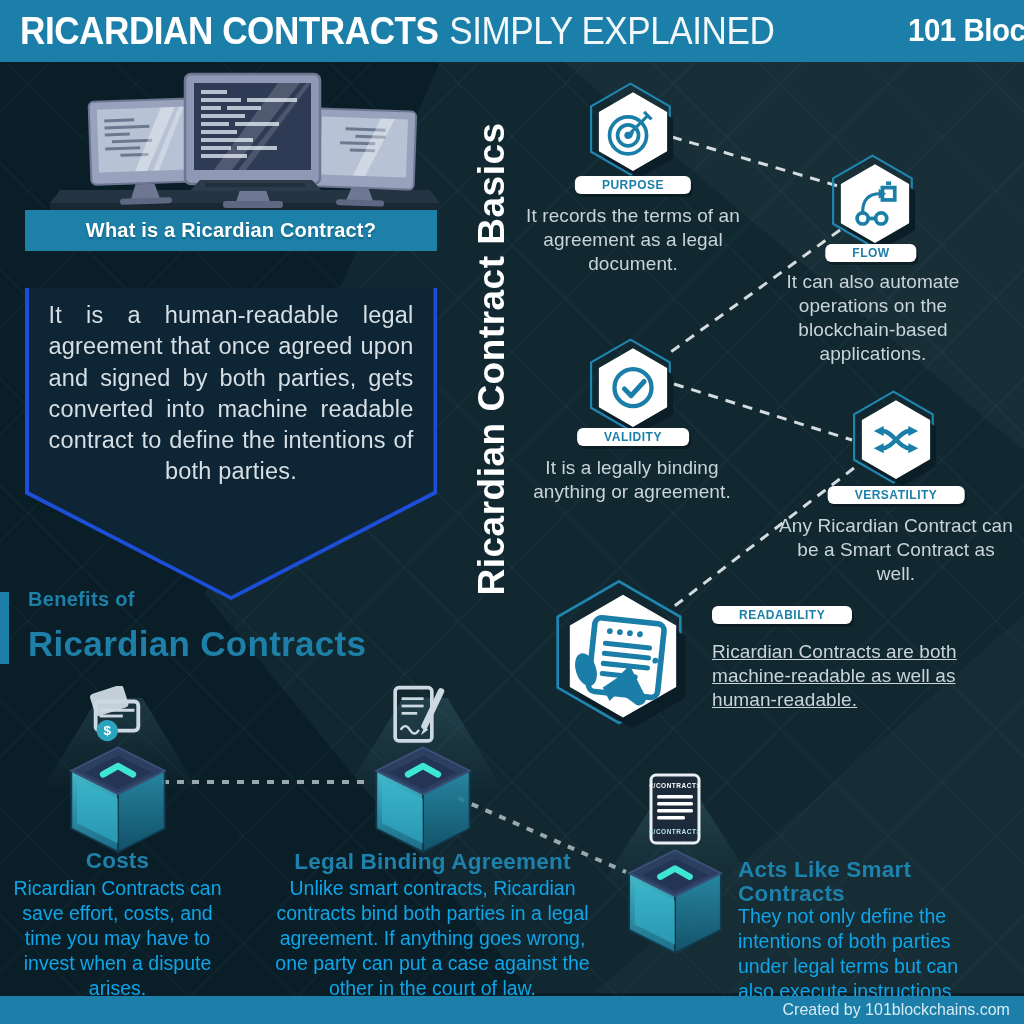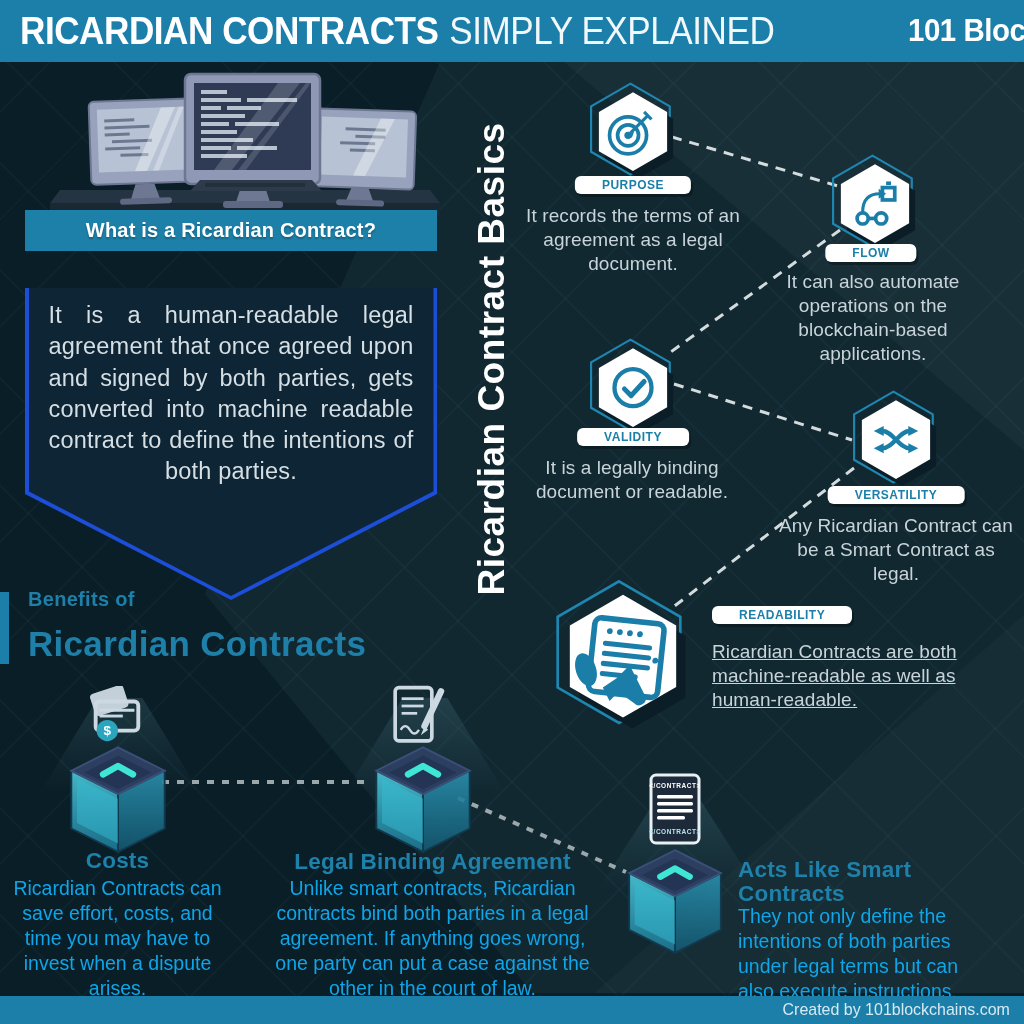--- a/index.html
+++ b/index.html
@@ -203,37 +203,37 @@
   <svg class="abs" style="left:585px;top:336px;" width="96" height="105" viewBox="0 0 112 122">
     <polygon points="53,4 98.9,30.5 98.9,83.5 53,110 7.1,83.5 7.1,30.5" fill="none" stroke="#1e86b0" stroke-width="2.5"></polygon>
     <polygon points="63,22 102.8,45 102.8,91 63,114 23.2,91 23.2,45" fill="#0b1d26"></polygon>
     <polygon points="56,14 95.8,37 95.8,83 56,106 16.2,83 16.2,37" fill="#ffffff"></polygon>
     <g transform="translate(20,24) scale(0.72)">
       <circle cx="50" cy="50" r="30" fill="none" stroke="#1a7ea8" stroke-width="7"></circle>
       <path d="M36,52 L47,63 L68,40" fill="none" stroke="#1a7ea8" stroke-width="8" stroke-linecap="round" stroke-linejoin="round"></path>
     </g>
   </svg>
   <div class="abs pill pill-c" style="left:633px;top:428px;">VALIDITY</div>
-  <div class="abs desc" style="left:522px;top:456px;width:220px;">It is a legally binding document or readable.</div>
+  <div class="abs desc" style="left:522px;top:456px;width:220px;">It is a legally binding anything or agreement.</div>
 
   <svg class="abs" style="left:848px;top:388px;" width="96" height="105" viewBox="0 0 112 122">
     <polygon points="53,4 98.9,30.5 98.9,83.5 53,110 7.1,83.5 7.1,30.5" fill="none" stroke="#1e86b0" stroke-width="2.5"></polygon>
     <polygon points="63,22 102.8,45 102.8,91 63,114 23.2,91 23.2,45" fill="#0b1d26"></polygon>
     <polygon points="56,14 95.8,37 95.8,83 56,106 16.2,83 16.2,37" fill="#ffffff"></polygon>
     <g transform="translate(20,24) scale(0.72)">
       <path d="M28,36 C45,36 55,64 72,64" fill="none" stroke="#1a7ea8" stroke-width="7"></path>
       <path d="M28,64 C45,64 55,36 72,36" fill="none" stroke="#1a7ea8" stroke-width="7"></path>
       <polygon points="70,28 86,36 70,44" fill="#1a7ea8"></polygon>
       <polygon points="70,56 86,64 70,72" fill="#1a7ea8"></polygon>
       <polygon points="30,28 14,36 30,44" fill="#1a7ea8"></polygon>
       <polygon points="30,56 14,64 30,72" fill="#1a7ea8"></polygon>
     </g>
   </svg>
   <div class="abs pill pill-c" style="left:896px;top:486px;">VERSATILITY</div>
-  <div class="abs desc" style="left:776px;top:514px;width:240px;">Any Ricardian Contract can be a Smart Contract as legal.</div>
+  <div class="abs desc" style="left:776px;top:514px;width:240px;">Any Ricardian Contract can be a Smart Contract as well.</div>
 
   <svg class="abs" style="left:548px;top:576px;" width="150" height="163" viewBox="0 0 112 122">
     <polygon points="53,4 98.9,30.5 98.9,83.5 53,110 7.1,83.5 7.1,30.5" fill="none" stroke="#1e86b0" stroke-width="2"></polygon>
     <polygon points="63,22 102.8,45 102.8,91 63,114 23.2,91 23.2,45" fill="#0b1d26"></polygon>
     <polygon points="56,14 95.8,37 95.8,83 56,106 16.2,83 16.2,37" fill="#ffffff"></polygon>
     <g transform="translate(14,18) scale(0.84)">
       <g transform="rotate(6 50 50)">
         <rect x="22" y="18" width="62" height="66" rx="6" fill="#ffffff" stroke="#1a7ea8" stroke-width="5"></rect>
         <circle cx="36" cy="29" r="2.6" fill="#1a7ea8"></circle>
           <circle cx="45" cy="29" r="2.6" fill="#1a7ea8"></circle>

